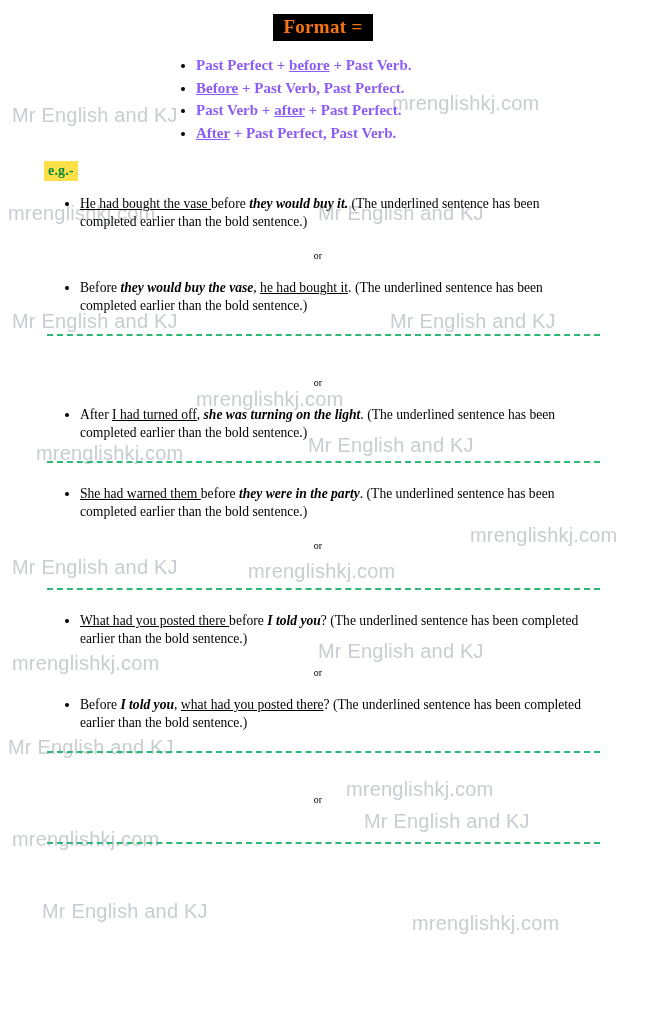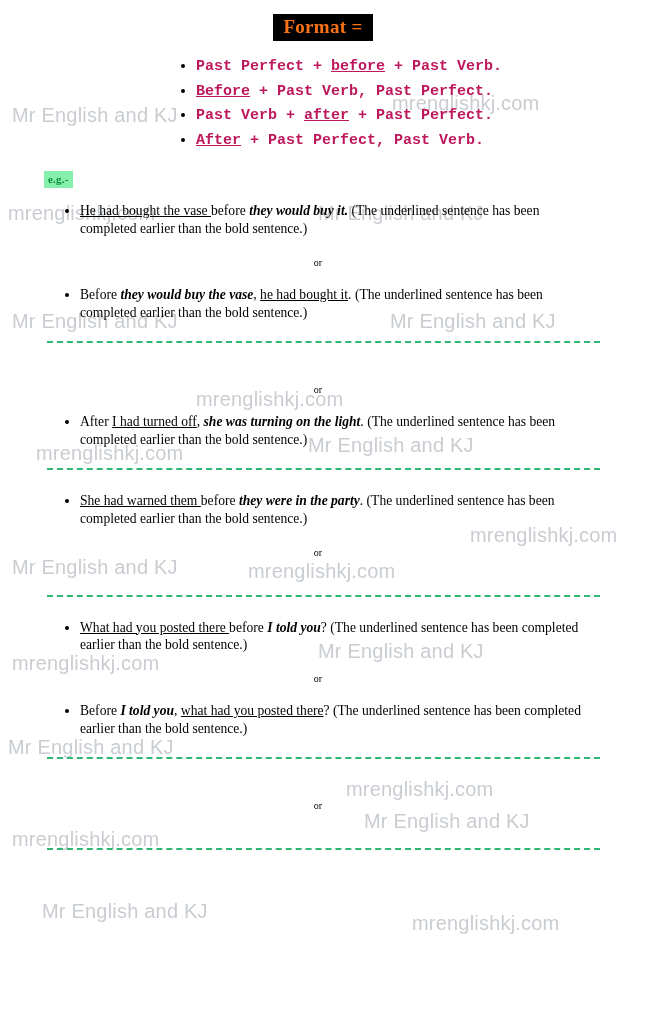--- a/index.html
+++ b/index.html
@@ -64,40 +64,39 @@
     margin-left: 196px;
   }
   ul.format-list li {
     color: #000;
     font-size: 14.5px;
     line-height: 1.52;
     margin: 0;
     padding: 0;
   }
   ul.format-list li .ftxt {
-    color: #be185d;
+    color: #8b5cf6;
     font-weight: bold;
     font-size: 15px;
     white-space: nowrap;
-    font-family: Liberation Mono, monospace;
   }
   .u { text-decoration: underline; }
 
   
   .eg-wrap {
     margin-top: 16px;
     padding-left: 44px;
   }
   .eg-chip {
     display: inline-block;
-    background: #86efac;
+    background: #fde047;
     color: #0a8a3c;
     font-family: "Liberation Serif", serif;
     font-weight: bold;
-    font-size: 11px;
+    font-size: 14px;
     line-height: 1.1;
     padding: 2px 4px 3px 4px;
     letter-spacing: 0.2px;
   }
 
   
   .examples {
     margin-top: 14px;
   }
   .grp { }

